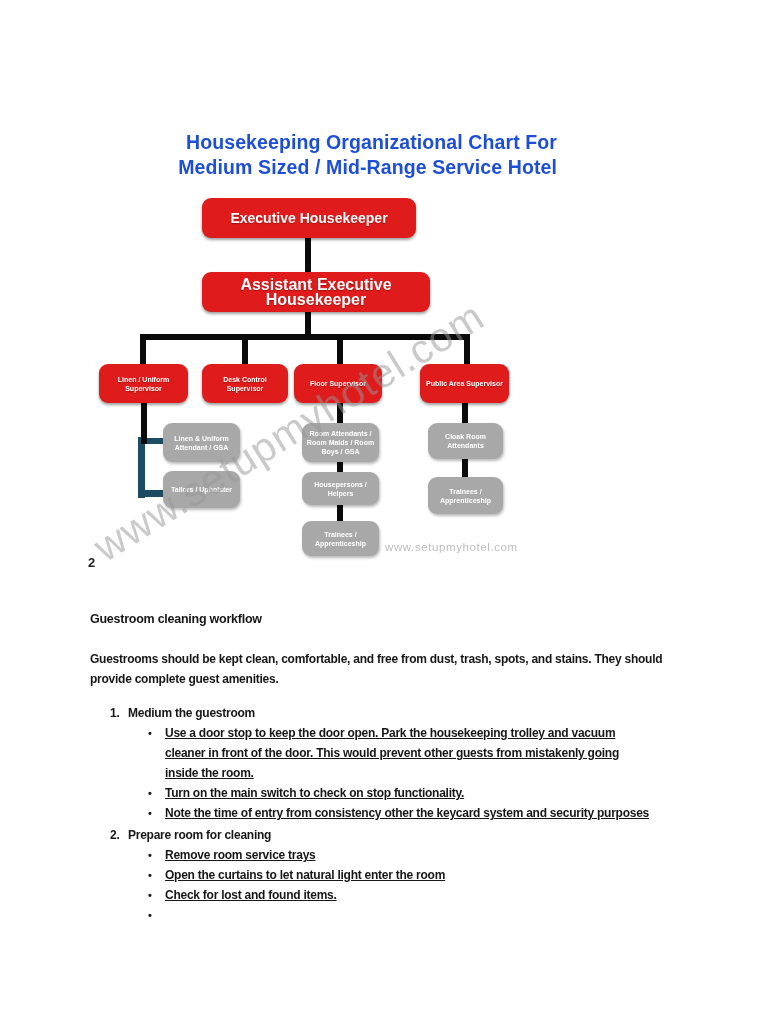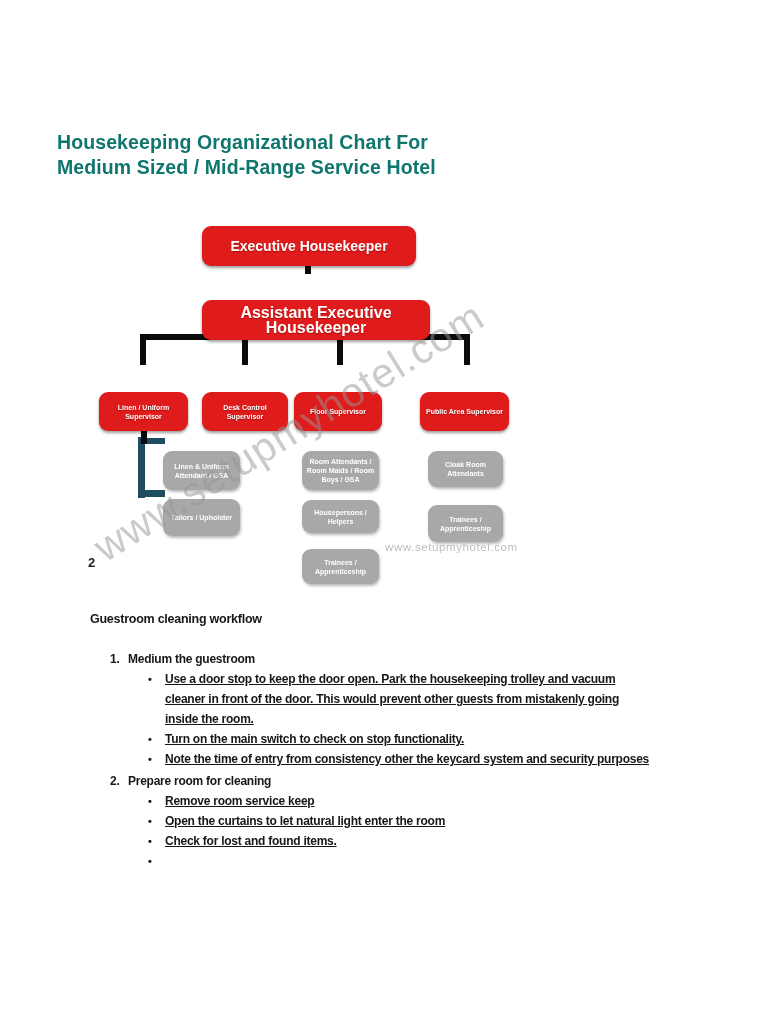--- a/index.html
+++ b/index.html
@@ -4,29 +4,29 @@
 <style>
   html,body { margin:0; padding:0; background:#ffffff; }
   .page {
     position:relative; width:768px; height:1024px; background:#ffffff;
     font-family:"Liberation Sans", sans-serif; overflow:hidden; color:#111;
   }
 
   
   .chart-title {
     position:absolute; left:57px; top:130px; width:500px;
-    text-align:left; font-size:19.5px; font-weight:bold; color:#0f766e;
+    text-align:right; font-size:19.5px; font-weight:bold; color:#1d4ed8;
     line-height:25px; letter-spacing:0.1px;
   }
 
   
   .node {
     position:absolute; border-radius:9px; color:#ffffff;
     display:flex; align-items:center; justify-content:center;
-    text-align:center; font-weight:bold; padding:2px 4px; box-sizing:border-box;margin-top:28px;
+    text-align:center; font-weight:bold; padding:2px 4px; box-sizing:border-box;
   }
   .node.red  { background:#E01B1B; box-shadow:0 2px 3px rgba(0,0,0,0.38); text-shadow:0 1px 1px rgba(90,0,0,0.45); }
   .node.gray { background:#A8A8A8; box-shadow:1px 2px 3px rgba(0,0,0,0.28); }
 
   .n-exec  { left:202px; top:198px; width:214px; height:40px; font-size:14px; line-height:16px; }
   .n-asst  { left:202px; top:272px; width:228px; height:40px; font-size:16px; line-height:15px; }
   .n-sup   { top:364px; height:39px; font-size:7px; line-height:9px; }
   .n-sup1  { left:99px;  width:89px; }
   .n-sup2  { left:202px; width:86px; }
   .n-sup3  { left:294px; width:88px; }
@@ -131,20 +131,21 @@
   <div class="node gray n-gray n-gcloak">Cloak Room Attendants</div>
   <div class="node gray n-gray n-gtrainp">Trainees / Apprenticeship</div>
 
   <div class="wm-diagonal">www.setupmyhotel.com</div>
   <div class="wm-small">www.setupmyhotel.com</div>
 
   <div class="page-number">2</div>
 
   <div class="doc">
     <div class="doc-h2">Guestroom cleaning workflow</div>
+    <div class="doc-p">Guestrooms should be kept clean, comfortable, and free from dust, trash, spots, and stains. They should provide complete guest amenities.</div>
 
     <div>
 
       <div class="num-row">
         <span class="num-cell">1.</span>
         <span>Medium the guestroom</span>
       </div>
       <div class="bullet-row">
         <span class="bullet-marker">•</span>
         <span class="bullet-text">Use a door stop to keep the door open. Park the housekeeping trolley and vacuum cleaner in front of the door. This would prevent other guests from mistakenly going inside the room.</span>
@@ -157,21 +158,21 @@
         <span class="bullet-marker">•</span>
         <span class="bullet-text">Note the time of entry from consistency other the keycard system and security purposes</span>
       </div>
 
       <div class="num-row">
         <span class="num-cell">2.</span>
         <span>Prepare room for cleaning</span>
       </div>
       <div class="bullet-row">
         <span class="bullet-marker">•</span>
-        <span class="bullet-text">Remove room service keep</span>
+        <span class="bullet-text">Remove room service trays</span>
       </div>
       <div class="bullet-row">
         <span class="bullet-marker">•</span>
         <span class="bullet-text">Open the curtains to let natural light enter the room</span>
       </div>
       <div class="bullet-row">
         <span class="bullet-marker">•</span>
         <span class="bullet-text">Check for lost and found items.</span>
       </div>
       <div class="bullet-row">

